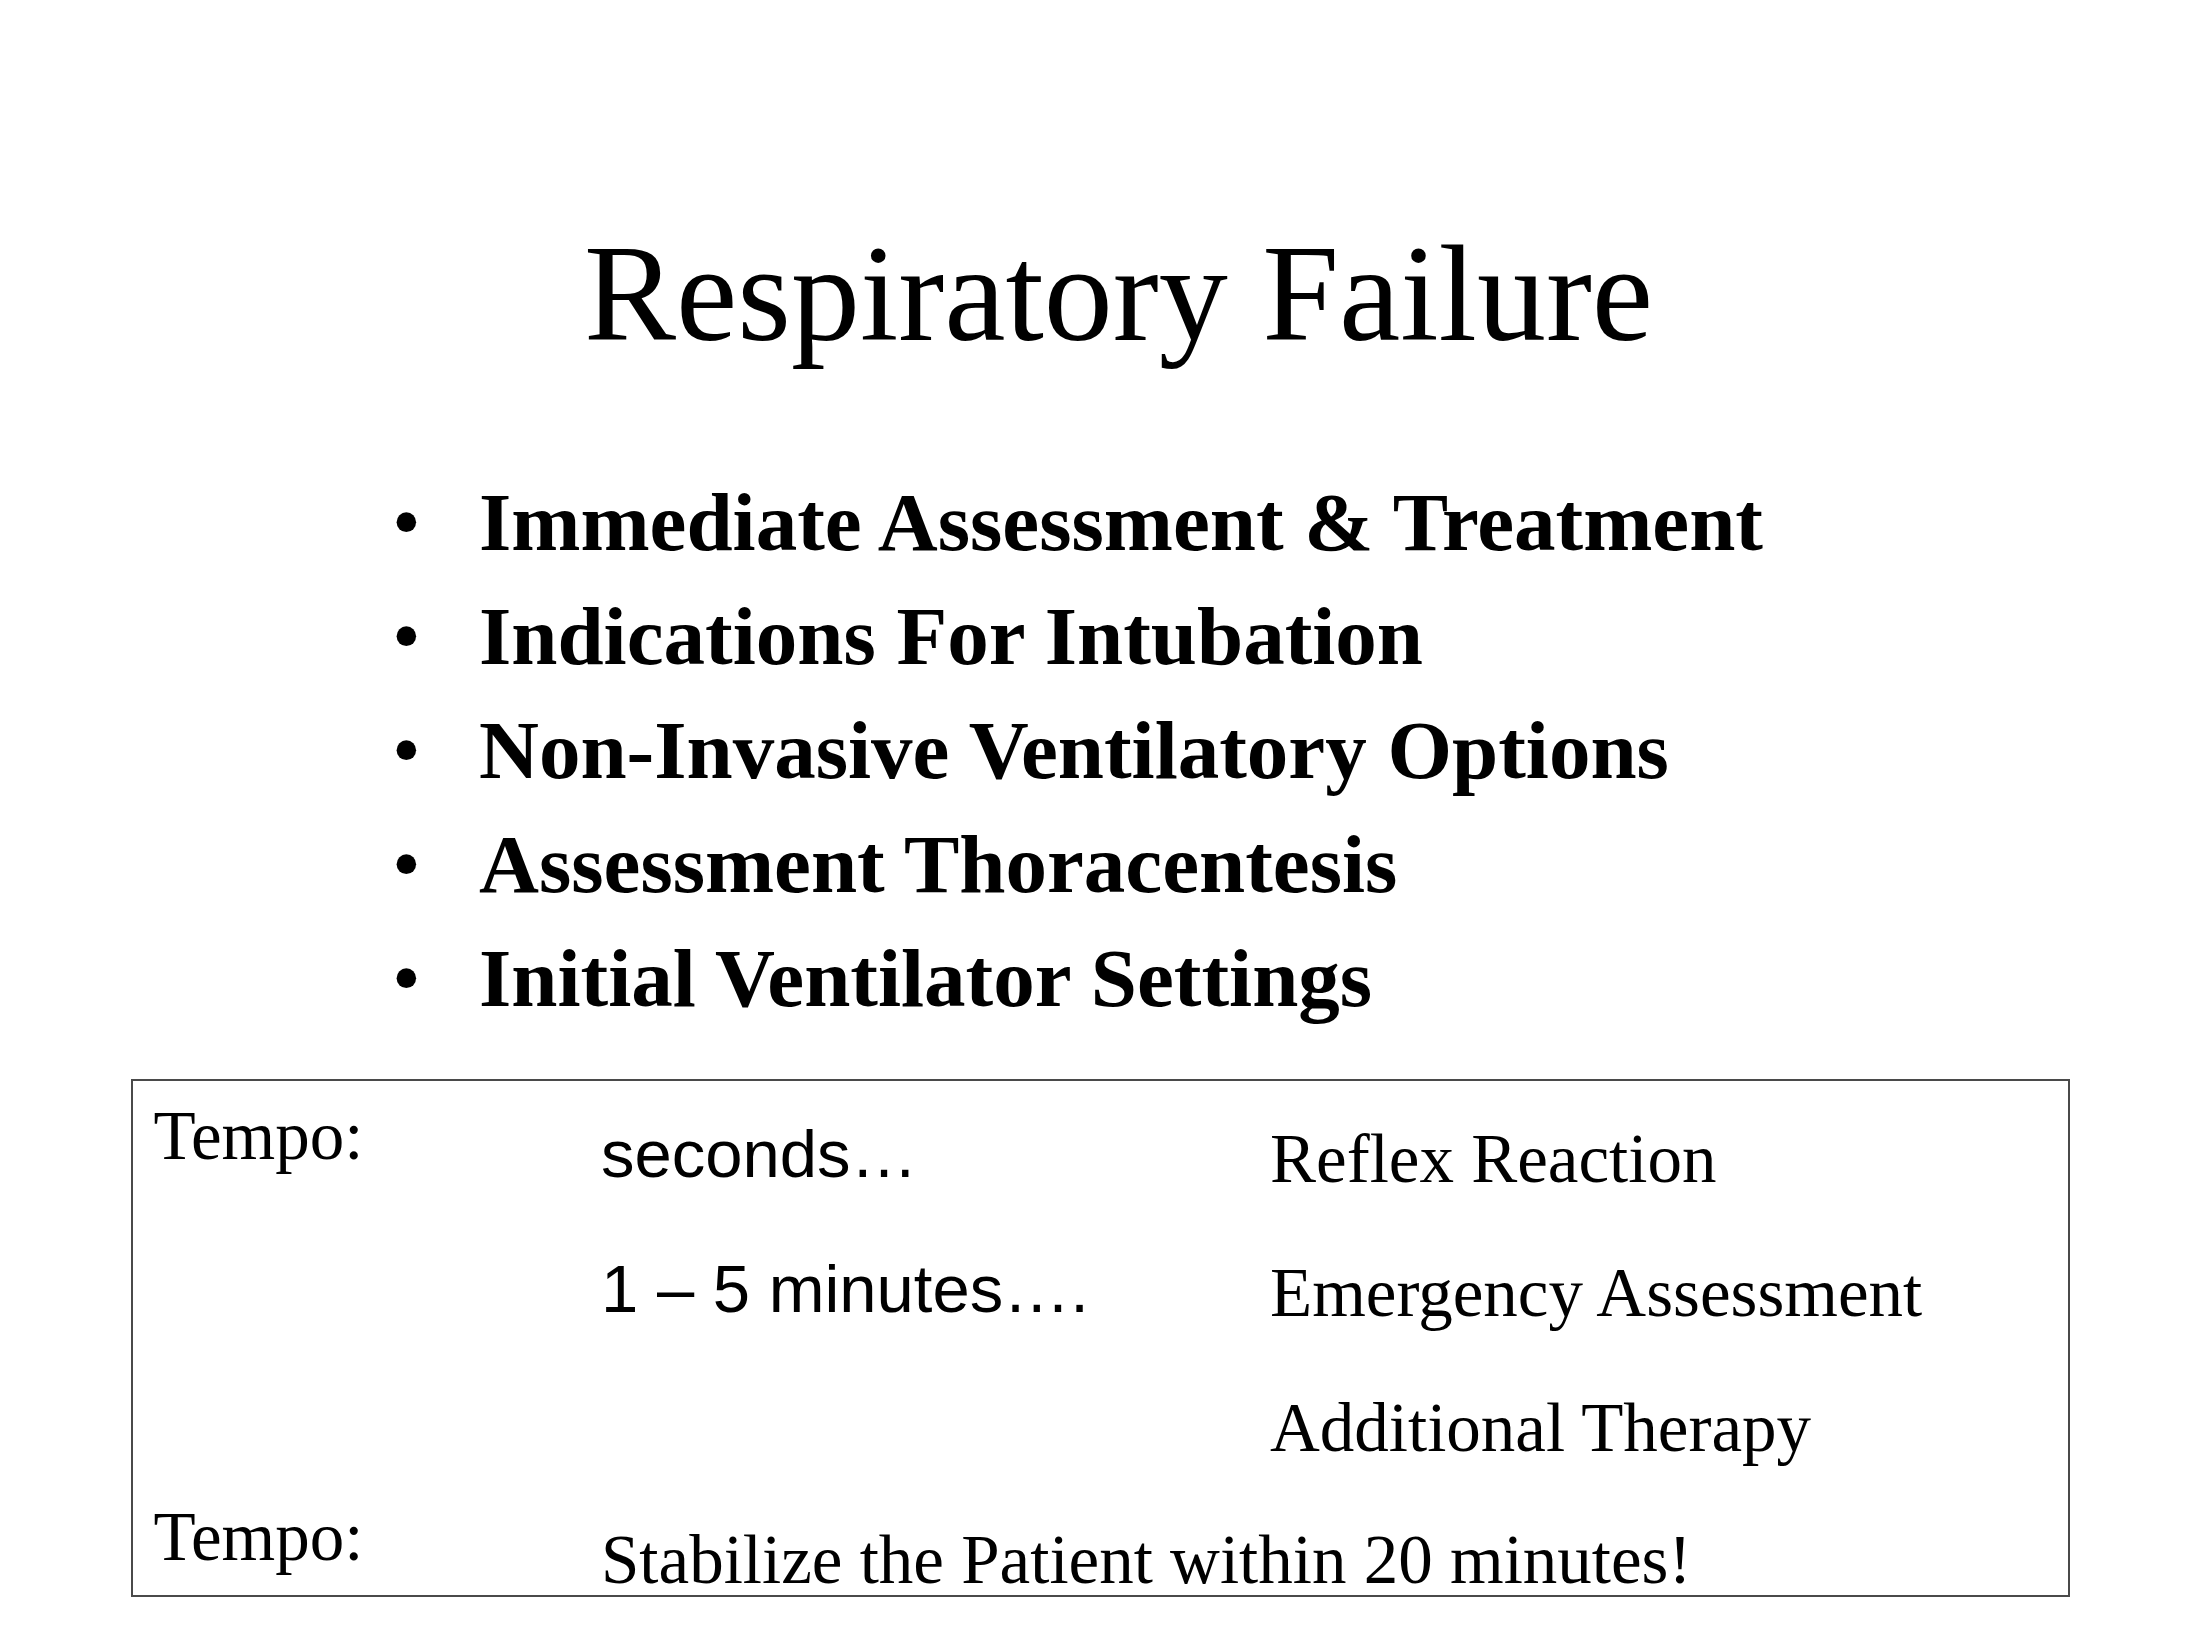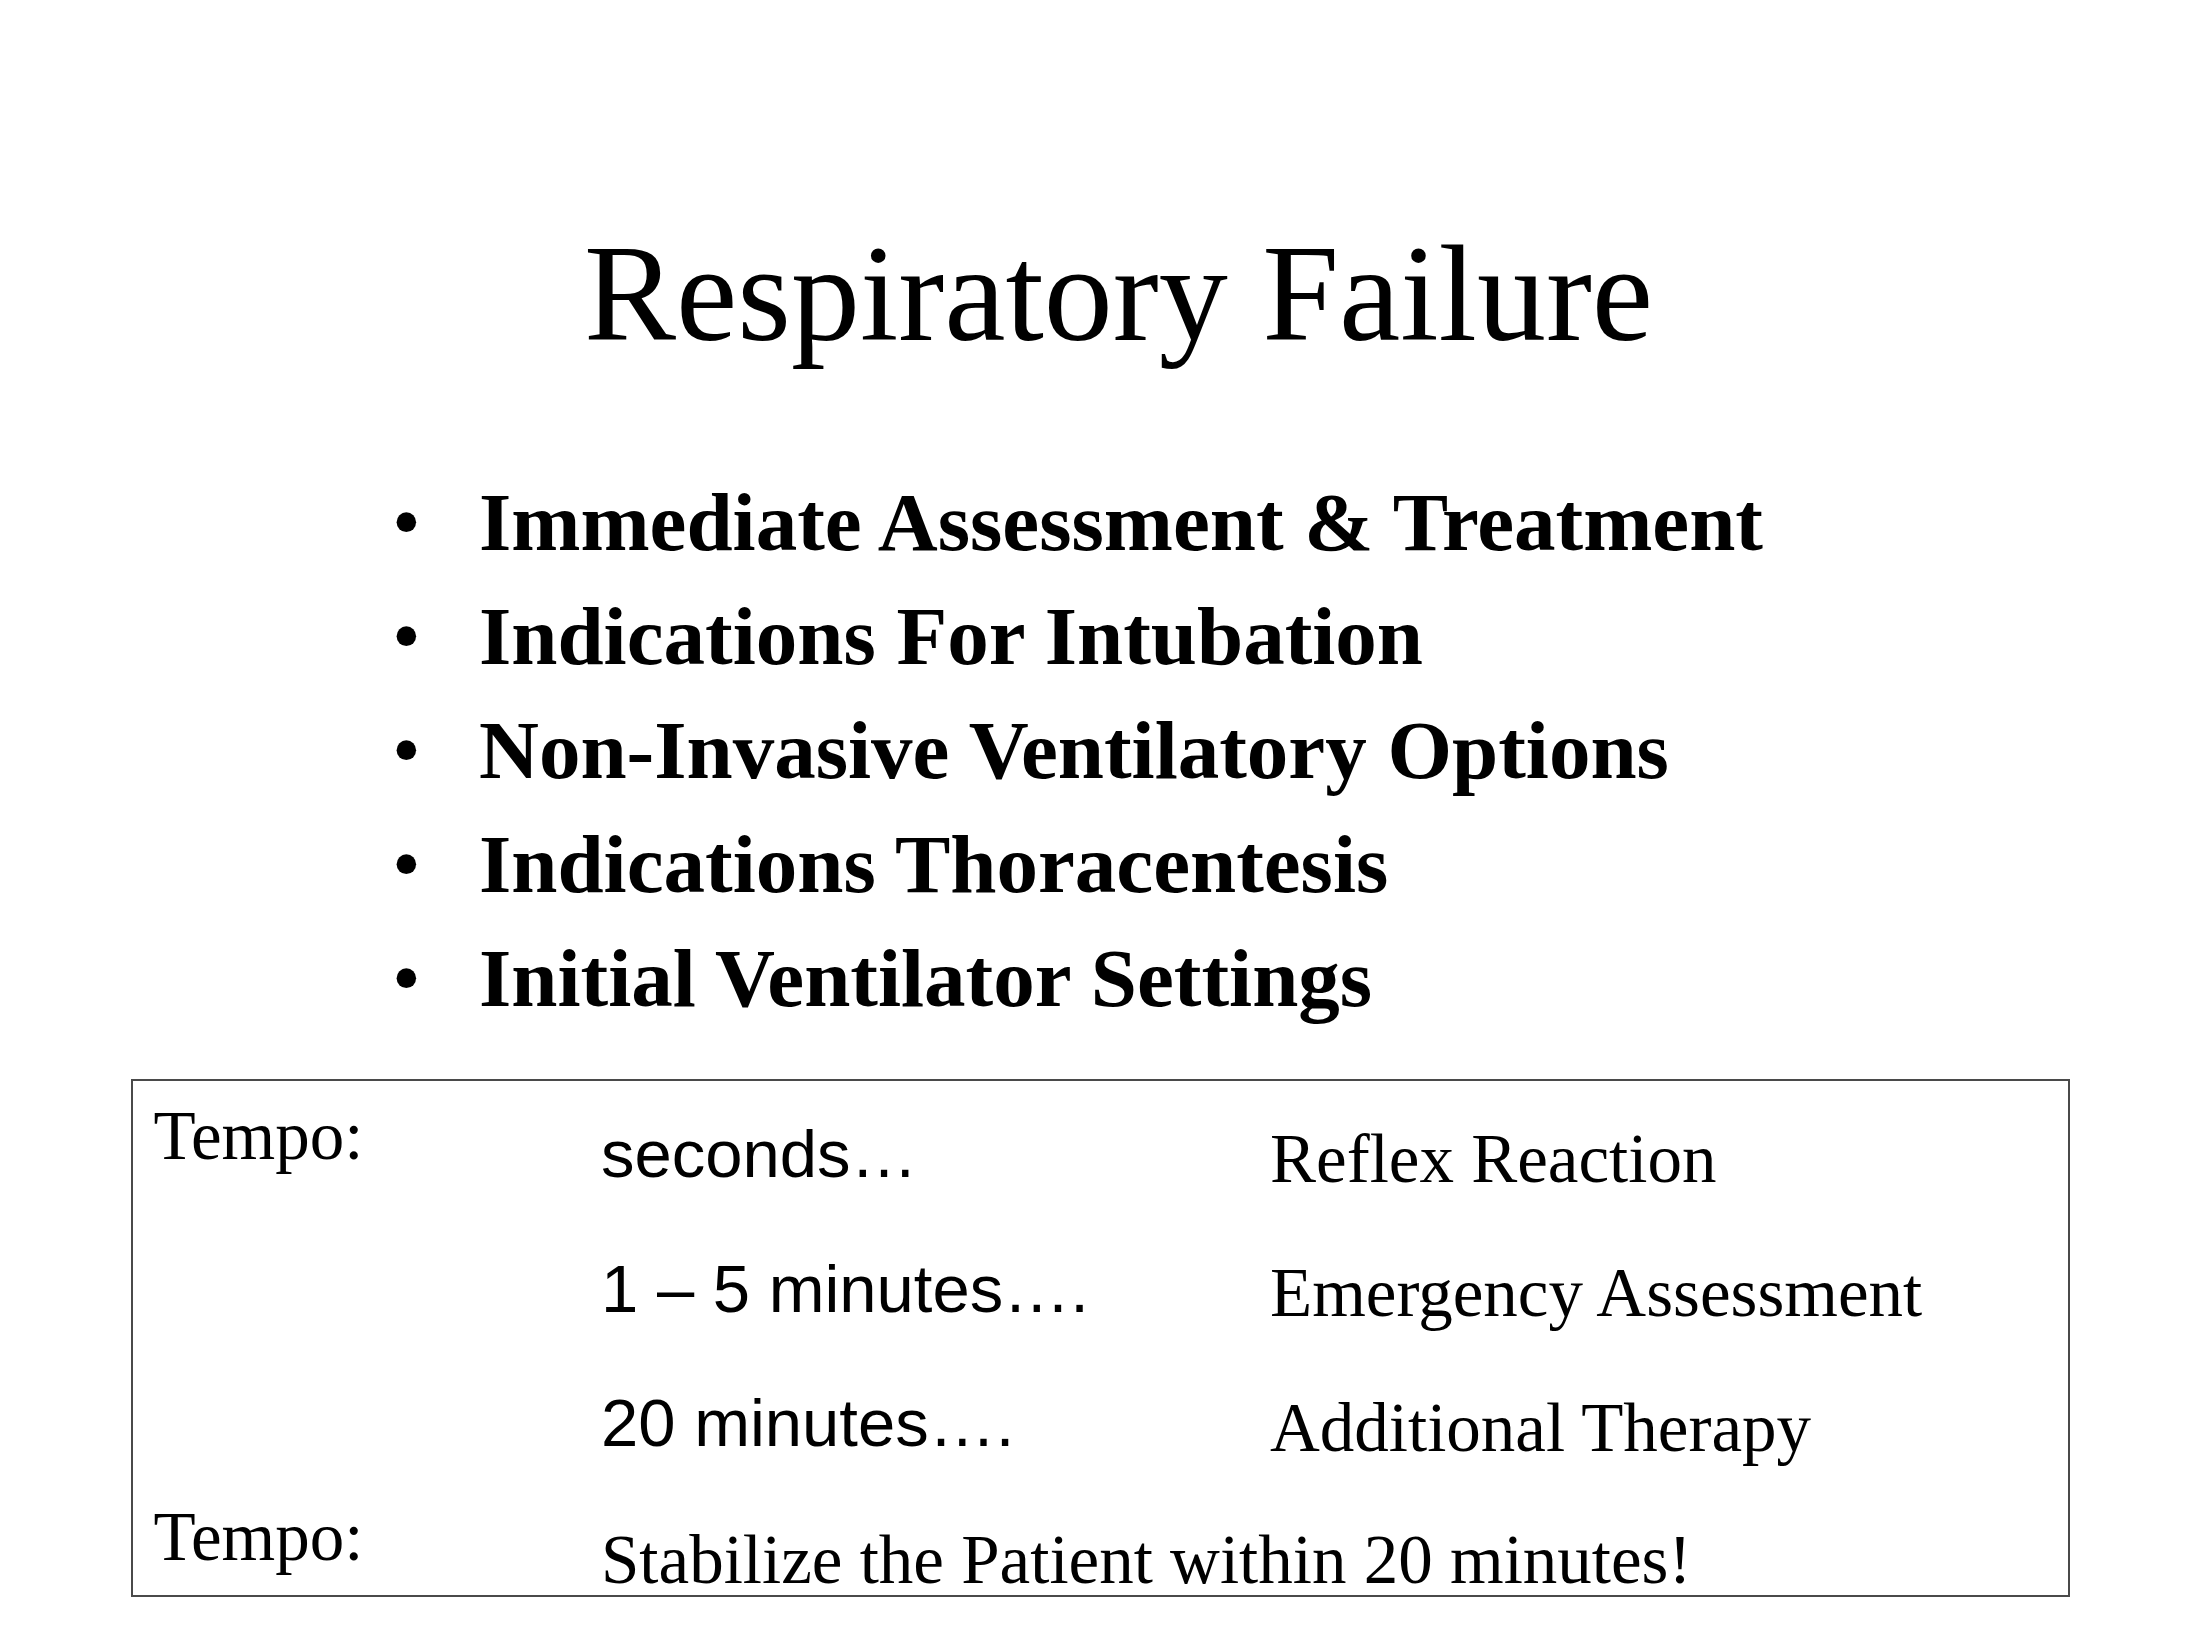--- a/index.html
+++ b/index.html
@@ -36,36 +36,35 @@
   <li class="bullet-row" style="top:589px">
     <span class="bullet-dot serif">•</span>
     <span class="bullet-text serif">Indications For Intubation</span>
   </li>
   <li class="bullet-row" style="top:703px">
     <span class="bullet-dot serif">•</span>
     <span class="bullet-text serif">Non-Invasive Ventilatory Options</span>
   </li>
   <li class="bullet-row" style="top:817px">
     <span class="bullet-dot serif">•</span>
-    <span class="bullet-text serif">Indications Thoracentesis</span>
+    <span class="bullet-text serif">Assessment Thoracentesis</span>
   </li>
   <li class="bullet-row" style="top:931px">
     <span class="bullet-dot serif">•</span>
     <span class="bullet-text serif">Initial Ventilator Settings</span>
   </li>
 </ul>
 
 <div id="box">
   <div class="cell sans mid" style="left:468px; top:34px">seconds…</div>
 
   <div class="cell serif lbl" style="left:20.6px; top:17px">Tempo:</div>
   <div class="cell serif right" style="left:1137px; top:17px">Reflex Reaction</div>
 
   <div class="cell sans mid" style="left:468px; top:169px">1 – 5 minutes….</div>
   <div class="cell serif right" style="left:1137px; top:151px">Emergency Assessment</div>
 
-  <div class="cell sans mid" style="left:468px; top:303px">20 minutes….</div>
   <div class="cell serif right" style="left:1137px; top:286px">Additional Therapy</div>
 
   <div class="cell serif lbl" style="left:20.6px; top:418px">Tempo:</div>
   <div class="cell serif right" style="left:468px; top:418px">Stabilize the Patient within 20 minutes!</div>
 </div>
 
 
 </body></html>

